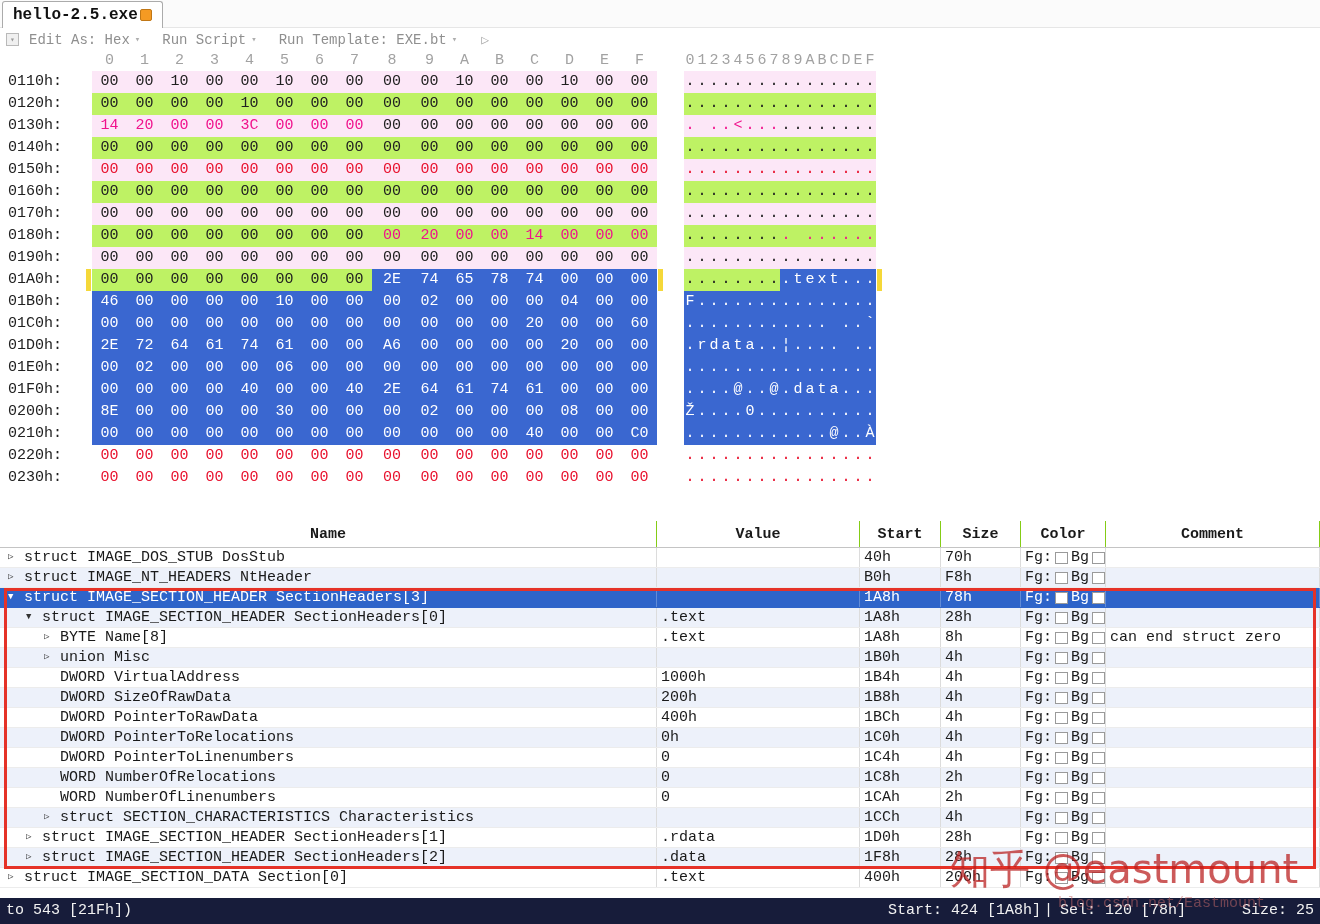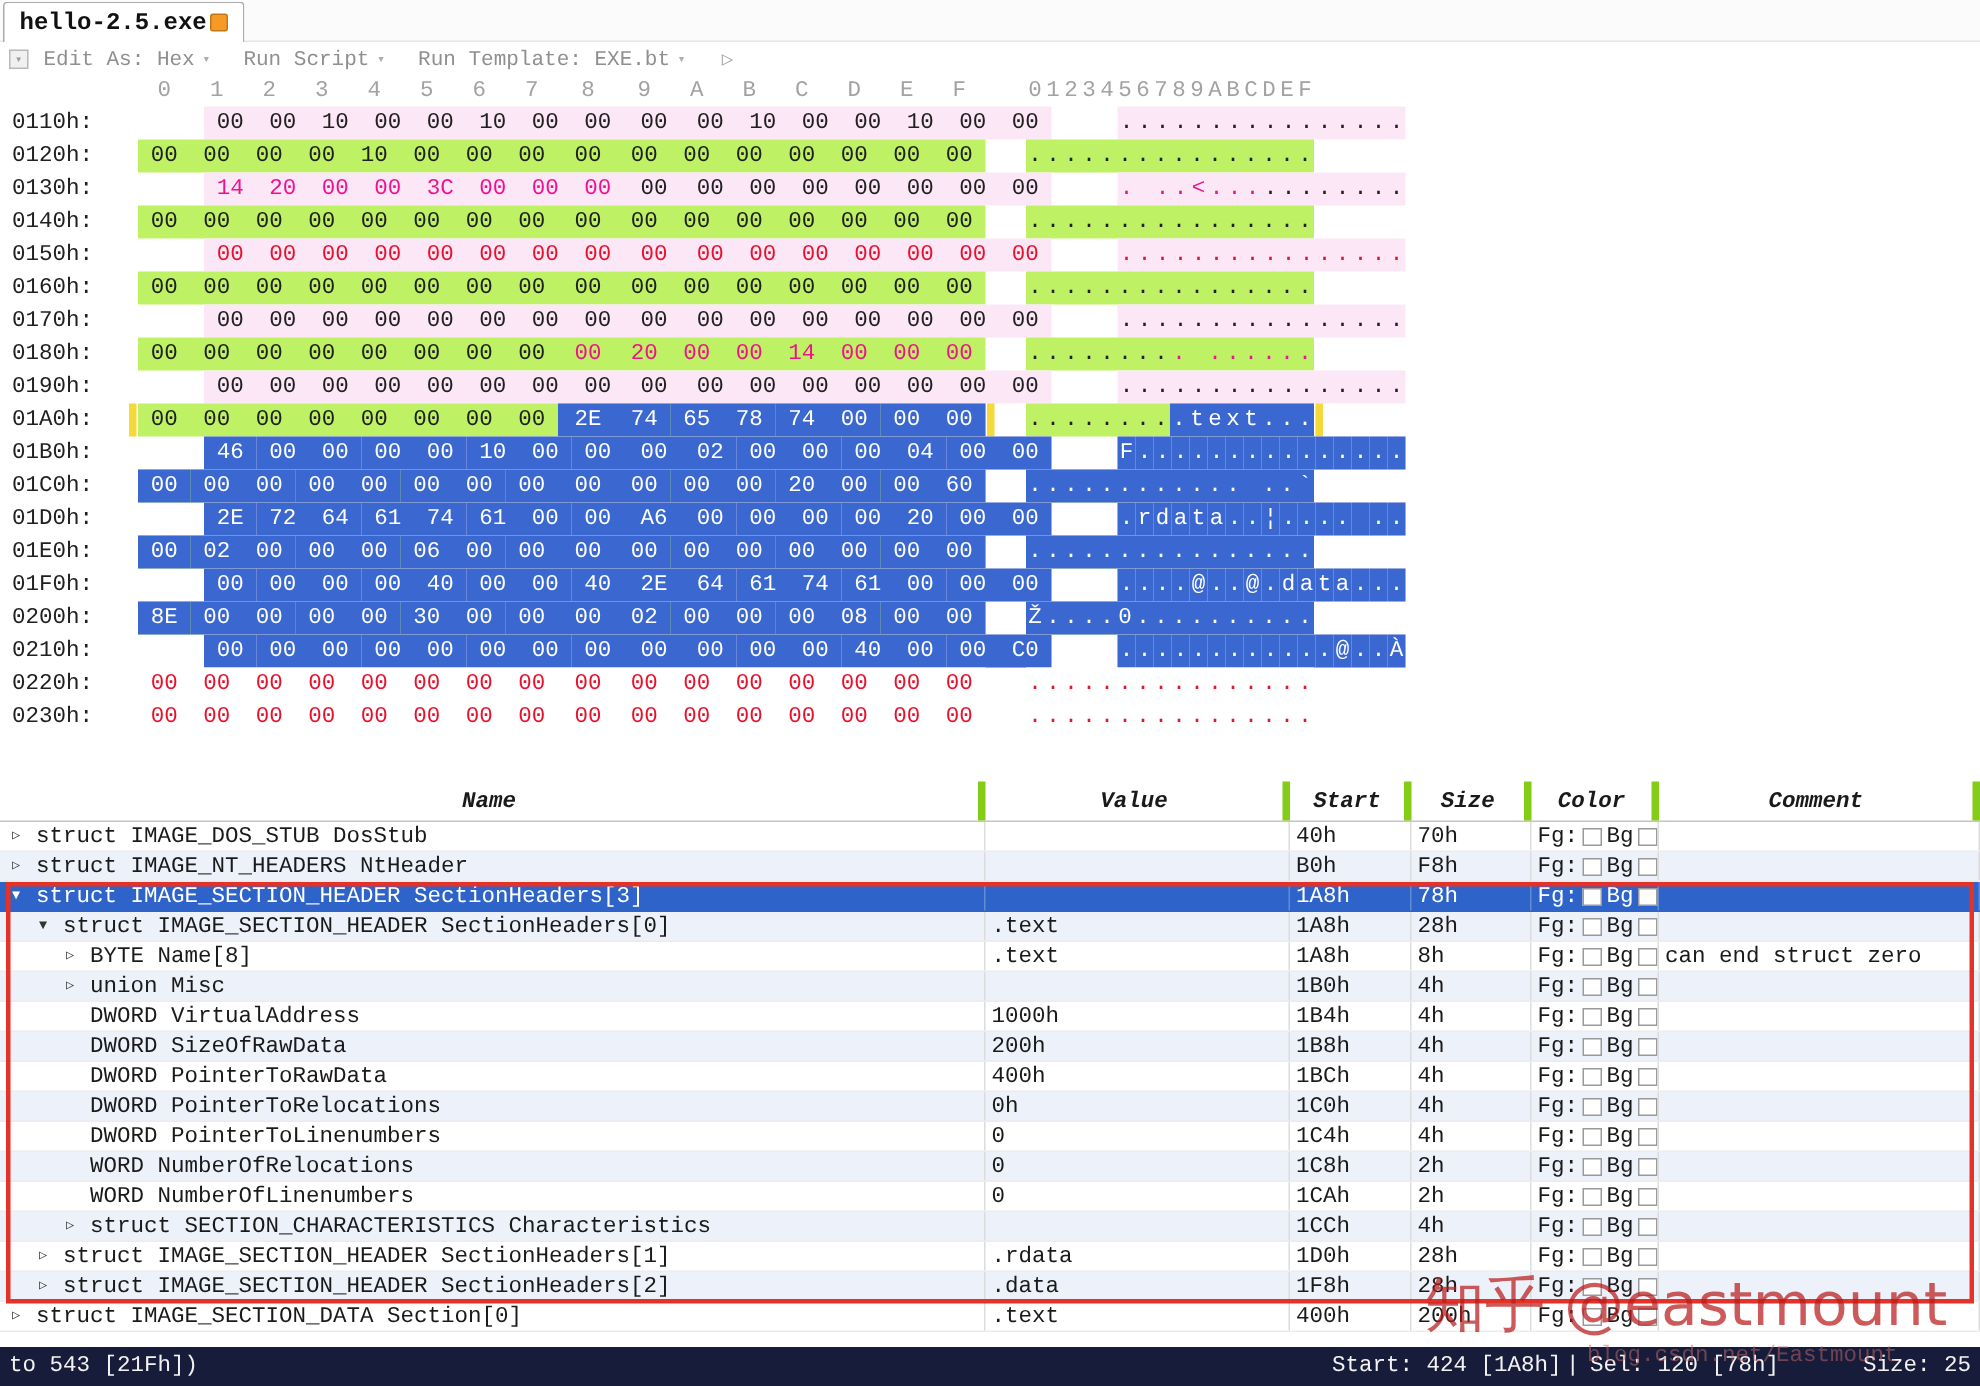--- a/index.html
+++ b/index.html
@@ -26,33 +26,33 @@
   
   #hexheader { position:absolute; top:50px; left:8px; height:21px; line-height:21px; font-size:15px; color:#a2a2a2; white-space:nowrap; }
   #hexrows   { position:absolute; top:71px; left:8px; }
   .hexrow { height:22px; line-height:22px; font-size:15px; white-space:nowrap; position:relative; color:#202020; }
   .addr  { display:inline-block; width:84px; vertical-align:top; }
   .bytes { display:inline-block; vertical-align:top; }
   .ascii { display:inline-block; vertical-align:top; margin-left:27px; }
   .byte  { display:inline-block; width:35px; text-align:center; }
   .byte.g8 { width:40px; }
   .ach   { display:inline-block; width:12px; text-align:center; }
-  .pA .bg { background:#FCE7F7;margin-left:44px; }
+  .pA .bg { background:#FCE7F7; }
   .pB .bg { background:#bef264; }
   .w  .bg { background:#ffffff; }
   .mag { color:#F0128C; }
   .red { color:#E8112D; }
   .sel { background:#3A67D0; color:#ffffff; }
   .ymark { position:absolute; top:0; width:5px; height:22px; background:#F5D839; }
   
   #tmplbar { position:absolute; top:497px; left:0; right:2px; height:24px; background:linear-gradient(#f7f7f7,#e9e9e9);
              border-top:1px solid #c9c9c9; border-bottom:1px solid #c9c9c9; font-size:14px; line-height:22px; padding-left:8px; color:#1a1a1a;margin-top:40px; }
   #tmplheader { position:absolute; top:521px; left:0; right:0; height:27px; display:flex; background:#ffffff;
                 font-size:15px; font-weight:bold; border-bottom:1px solid #c4c4c4; }
-  .hc { border-right:5px solid #84cc16; display:flex; align-items:center; justify-content:center; height:100%; overflow:hidden;font-style:italic; }
+  .hc { border-right:1px solid #84cc16; display:flex; align-items:center; justify-content:center; height:100%; overflow:hidden; }
   #trows { position:absolute; top:548px; left:0; right:0; }
   .trow { display:flex; height:20px; line-height:19px; font-size:15px; background:#ffffff; border-bottom:1px solid #ececec; }
   .trow.alt { background:#EDF1FA; }
   .trow.selrow { background:#2E64C9; color:#ffffff; border-bottom-color:#2E64C9; }
   .tc { border-right:1px solid #dcdcdc; overflow:hidden; white-space:nowrap; display:flex; align-items:center; height:100%; }
   .selrow .tc { border-right-color:rgba(255,255,255,0.25); }
   .c-name    { width:657px; }
   .c-value   { width:203px; padding-left:4px; }
   .c-start   { width:81px;  padding-left:4px; }
   .c-size    { width:80px;  padding-left:4px; }

